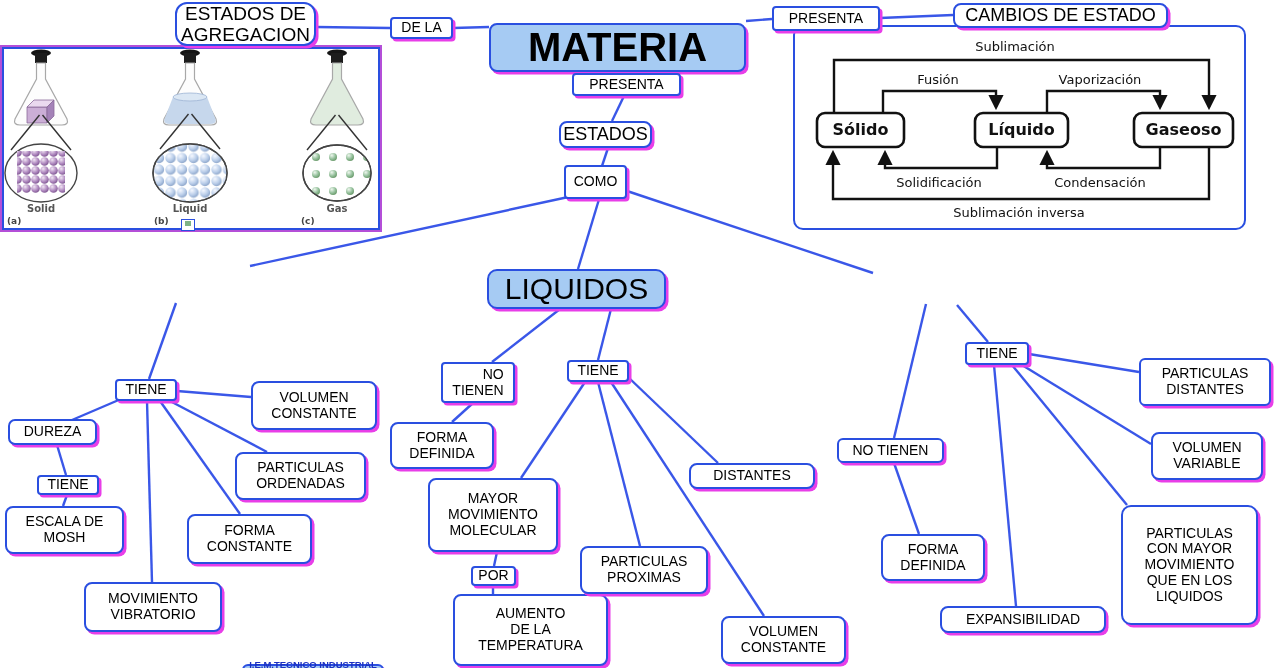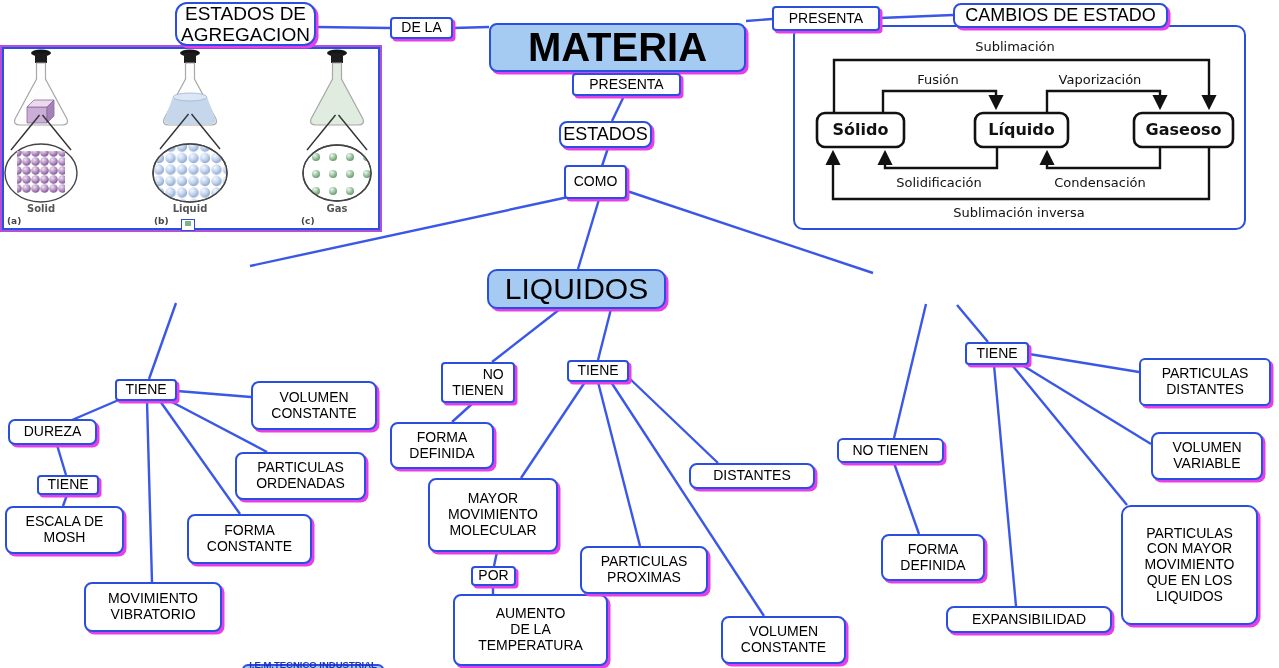--- a/index.html
+++ b/index.html
@@ -239,15 +239,15 @@
   <div class="node" style="left:1151px;top:432px;width:112px;height:48px;">VOLUMEN
 VARIABLE</div>
   <div class="node" style="left:1121px;top:505px;width:137px;height:120px;border-radius:10px;">PARTICULAS
 CON MAYOR
 MOVIMIENTO
 QUE EN LOS
 LIQUIDOS</div>
   <div class="node" style="left:837px;top:438px;width:107px;height:25px;border-radius:6px;">NO TIENEN</div>
   <div class="node" style="left:881px;top:534px;width:104px;height:47px;">FORMA
 DEFINIDA</div>
-  <div class="node" style="left:940px;top:606px;width:166px;height:27px;margin-left:6px;">EXPANSIBILIDAD</div>
+  <div class="node" style="left:940px;top:606px;width:166px;height:27px;">EXPANSIBILIDAD</div>
 
 </div>
 
 </body></html>

